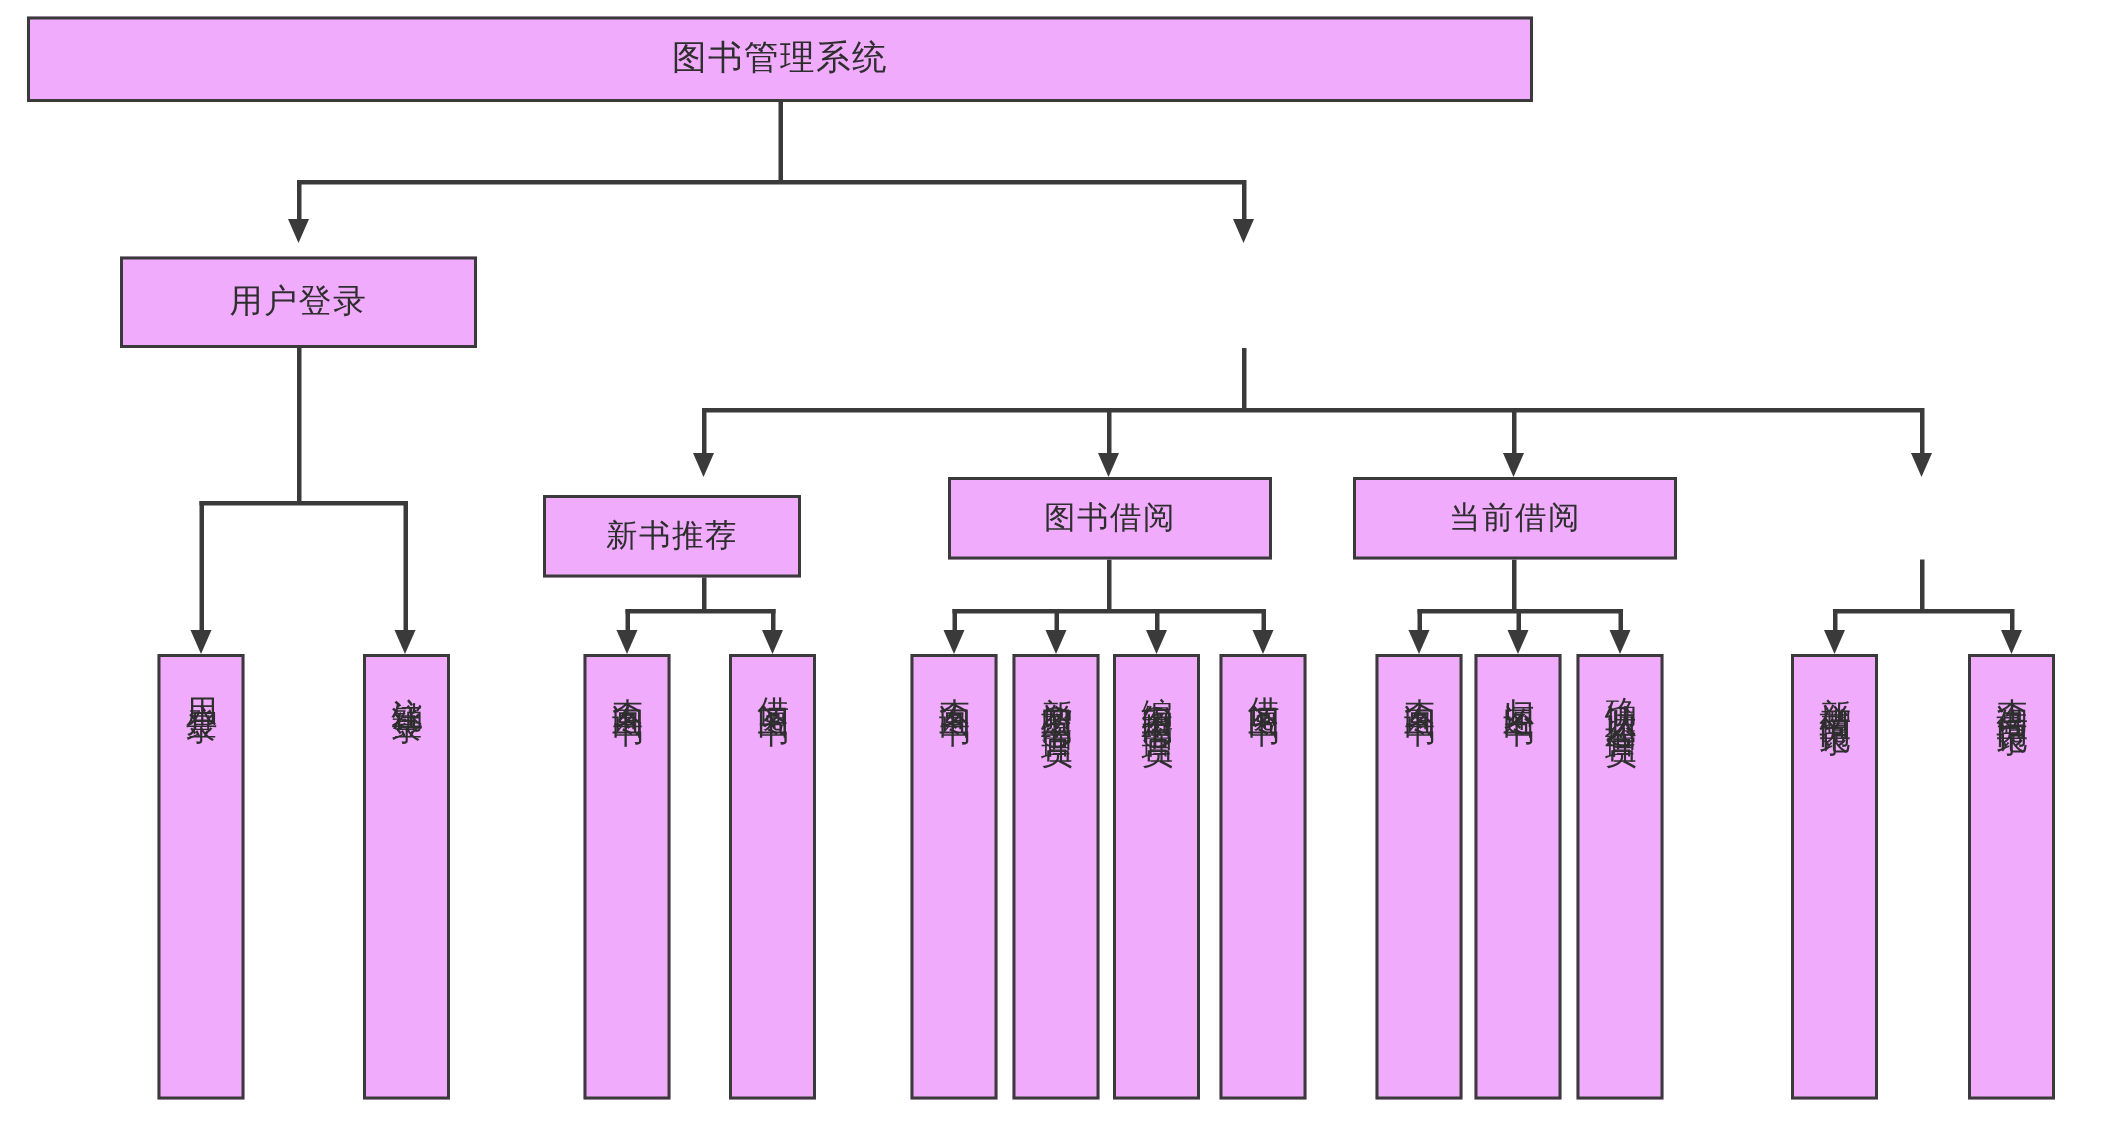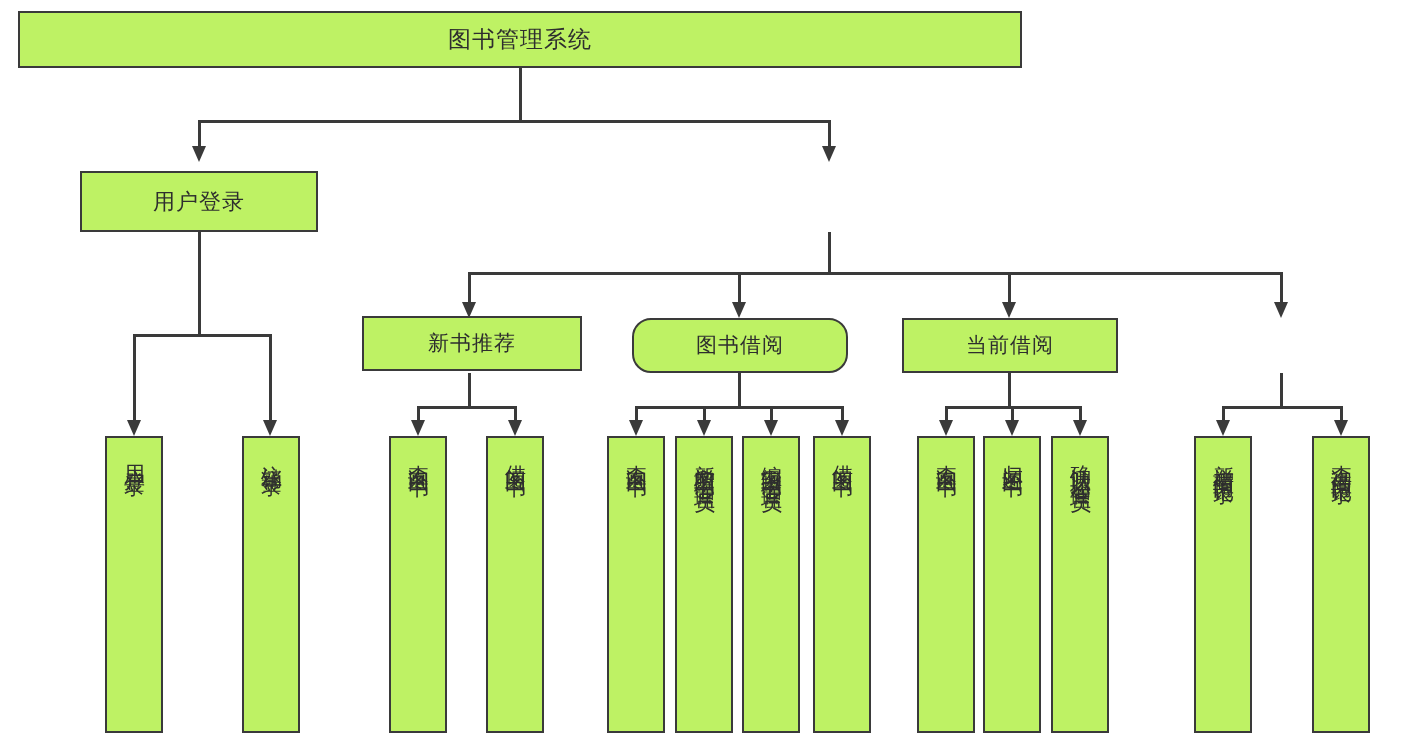--- a/index.html
+++ b/index.html
@@ -11,21 +11,21 @@
     position:relative;
     width:1405px;
     height:747px;
     background:#ffffff;
     overflow:hidden;
   }
   .node{
     position:absolute;
     box-sizing:border-box;
     border:2.5px solid #3a3a3a;
-    background:#bef264;
+    background:#f0abfc;
     display:flex;
     align-items:center;
     justify-content:center;
     z-index:3;
   }
   .node .lbl{
     font-size:22px;
     line-height:1.15;
     color:#2e2e2e;
     white-space:nowrap;
@@ -112,24 +112,24 @@
   <div class="hline" style="left:468px;top:272px;width:812px;"></div>
   <div class="vline" style="left:468px;top:272px;height:30px;"></div>
   <div class="arrow" style="left:462px;top:302px;"></div>
   <div class="vline" style="left:738px;top:272px;height:30px;"></div>
   <div class="arrow" style="left:732px;top:302px;"></div>
   <div class="vline" style="left:1008px;top:272px;height:30px;"></div>
   <div class="arrow" style="left:1002px;top:302px;"></div>
   <div class="vline" style="left:1280px;top:272px;height:30px;"></div>
   <div class="arrow" style="left:1274px;top:302px;"></div>
 
-  <div class="node lvl2" style="left:362px;top:316px;width:220px;height:55px;text-align:right;">
+  <div class="node lvl2" style="left:362px;top:330px;width:172px;height:55px;text-align:right;">
     <span class="lbl">新书推荐</span>
   </div>
-  <div class="node lvl2" style="left:632px;top:318px;width:216px;height:55px;border-radius:19px;">
+  <div class="node lvl2" style="left:632px;top:318px;width:216px;height:55px;">
     <span class="lbl">图书借阅</span>
   </div>
   <div class="node lvl2" style="left:902px;top:318px;width:216px;height:55px;">
     <span class="lbl">当前借阅</span>
   </div>
 
   <div class="vline" style="left:468px;top:373px;height:33px;"></div>
   <div class="hline" style="left:417px;top:406px;width:100px;"></div>
   <div class="vline" style="left:417px;top:406px;height:14px;"></div>
   <div class="arrow" style="left:411px;top:420px;"></div>

